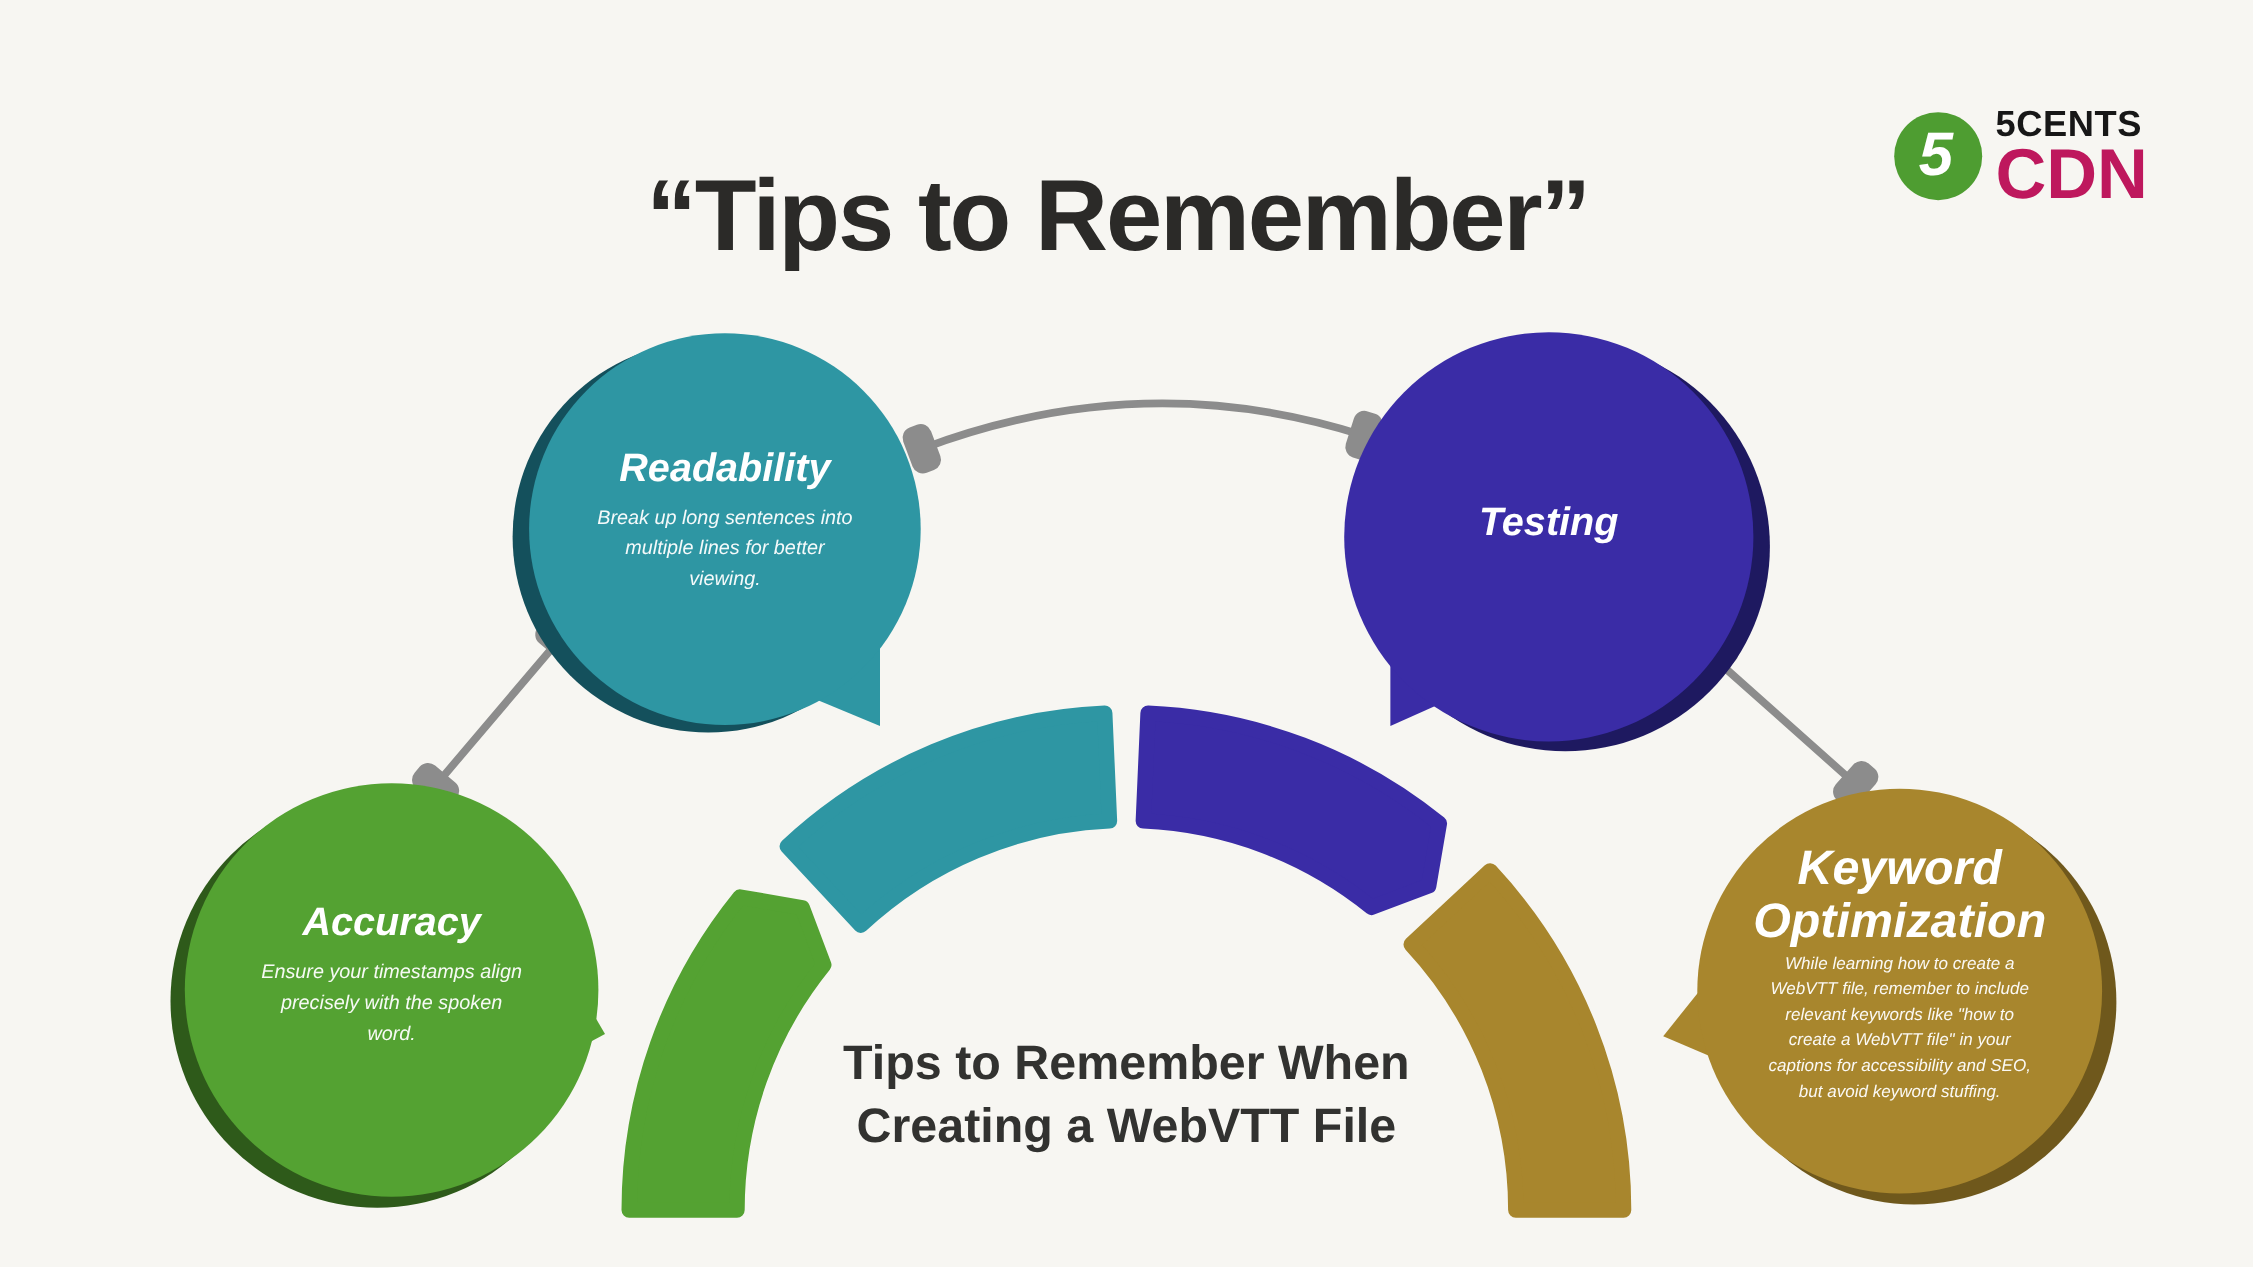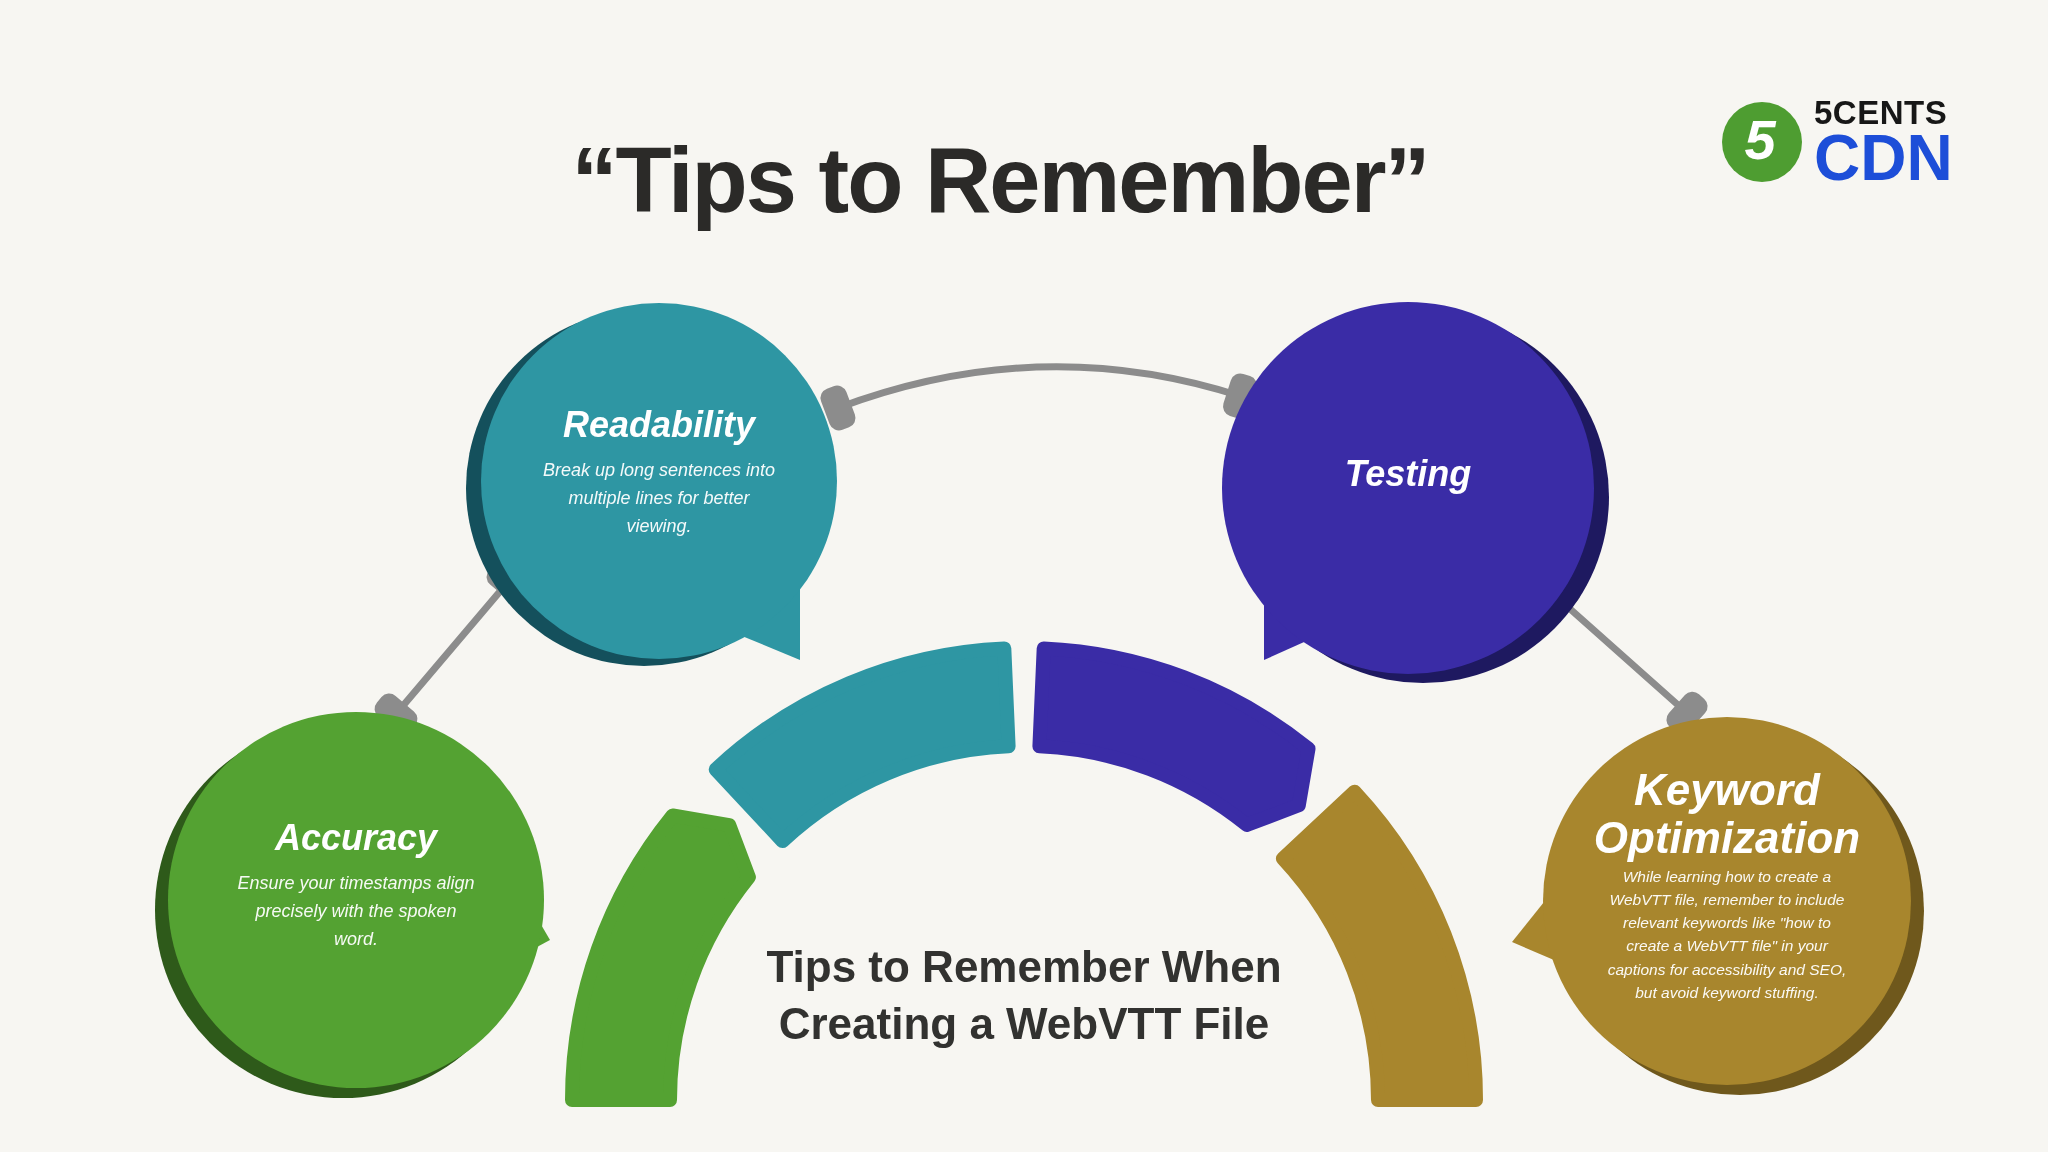--- a/index.html
+++ b/index.html
@@ -9,41 +9,41 @@
     background:var(--color-background,#f7f6f2);
   }
   .stage{position:relative;width:2048px;height:1152px;background:var(--color-background,#f7f6f2);}
 
   
   .page-title{
     position:absolute;left:0;top:128px;width:2000px;
     text-align:center;
     font-size:92px;font-weight:700;letter-spacing:-2px;
     color:var(--color-titleText,#2b2a28);
-    margin:0;
+    margin:16px;
   }
   .logo{
     position:absolute;left:1722px;top:96px;
     display:flex;align-items:center;gap:12px;
   }
   .logo-circle{
     width:80px;height:80px;border-radius:50%;
     background:var(--color-logoGreen,#4e9d31);
     display:flex;align-items:center;justify-content:center;
   }
   .logo-circle span{
     color:#ffffff;font-size:56px;font-weight:800;font-style:italic;
     transform:translate(-2px,-2px);
   }
   .logo-text{display:flex;flex-direction:column;line-height:1;}
   .logo-text .l1{
     font-size:33px;font-weight:800;color:#171717;letter-spacing:0.5px;
   }
   .logo-text .l2{
-    font-size:64px;font-weight:800;color:#1d4ed8;letter-spacing:0px;line-height:0.92;
+    font-size:64px;font-weight:800;color:#be185d;letter-spacing:0px;line-height:0.92;
   }
 
   
   svg.diagram{position:absolute;left:0;top:0;z-index:1;}
   .connector{
     fill:none;
     stroke:var(--color-connector,#8c8c8c);
     stroke-width:7;
     stroke-linecap:round;
   }

